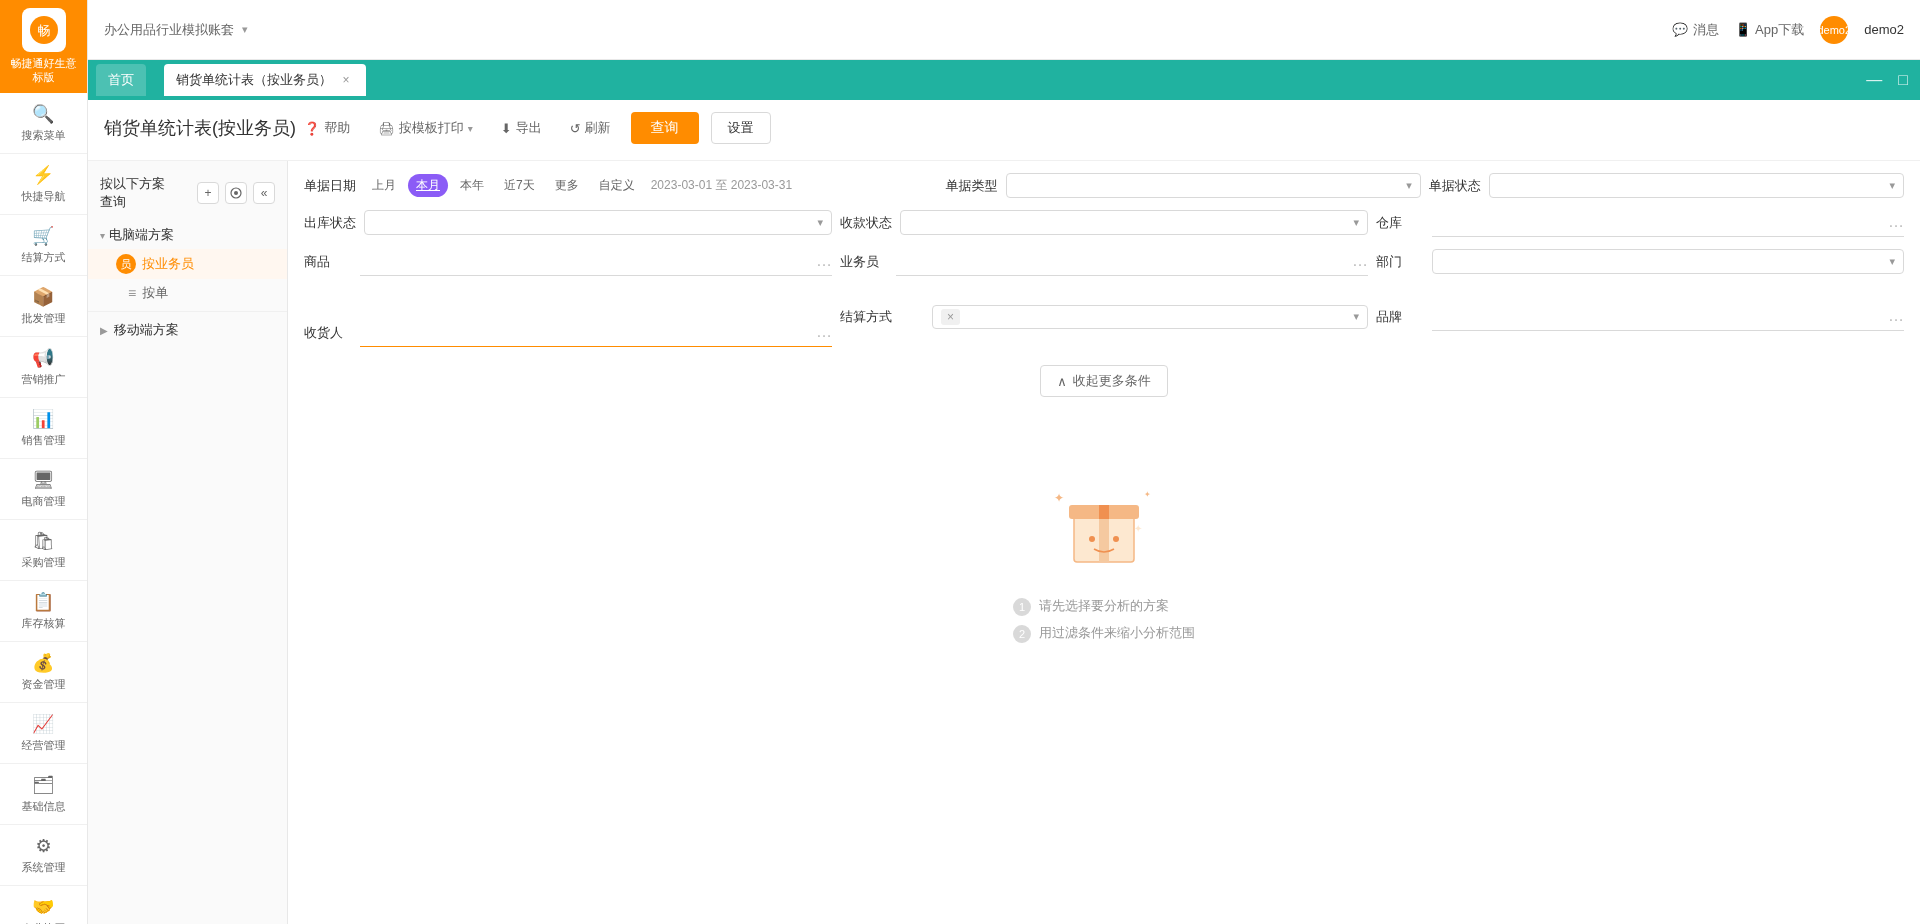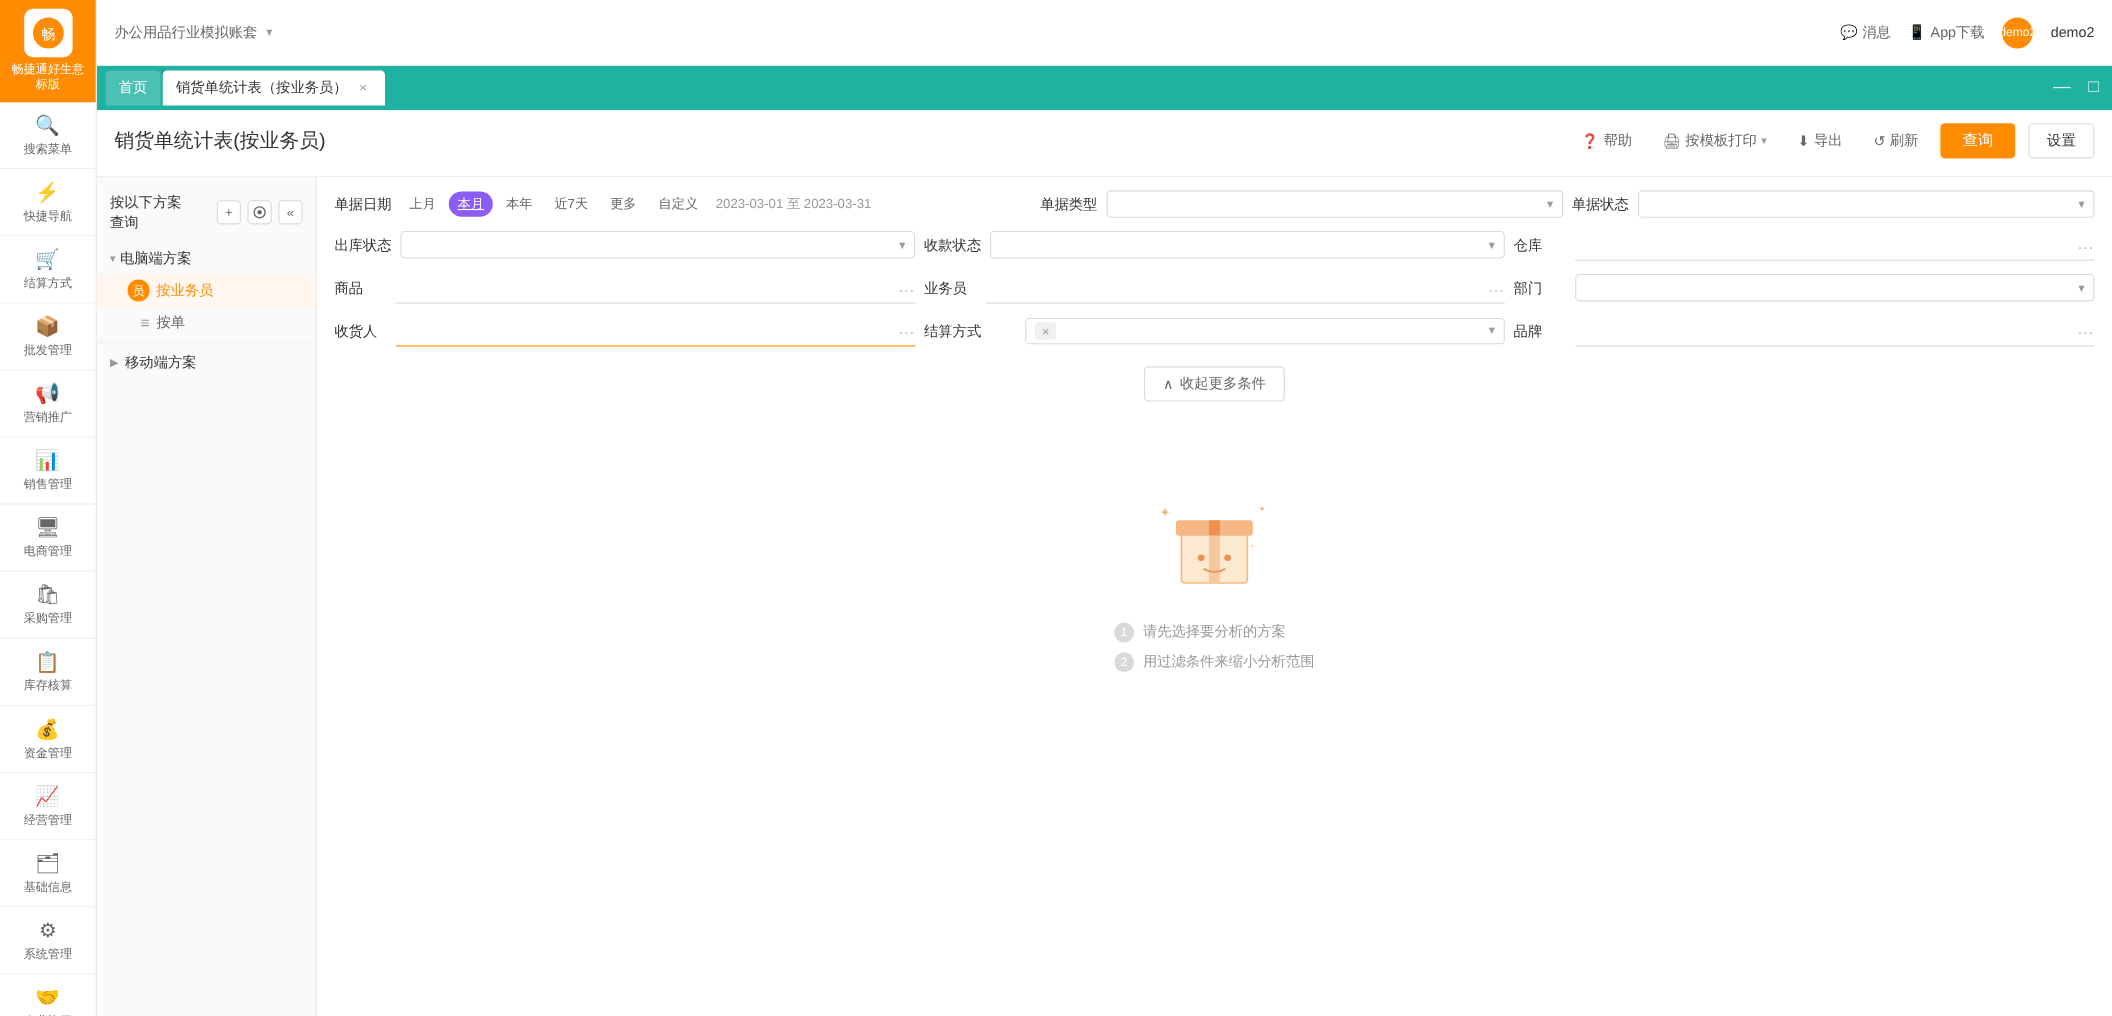--- a/index.html
+++ b/index.html
@@ -22,33 +22,33 @@
     
     .topbar { height: 60px; background: #fff; display: flex; align-items: center; justify-content: space-between; padding: 0 16px; border-bottom: 1px solid #e8e8e8; flex-shrink: 0; }
     .topbar-left { display: flex; align-items: center; gap: 8px; }
     .topbar-title { color: #666; font-size: 13px; }
     .topbar-dropdown { color: #999; font-size: 11px; cursor: pointer; }
     .topbar-right { display: flex; align-items: center; gap: 16px; }
     .topbar-btn { display: flex; align-items: center; gap: 4px; color: #666; font-size: 13px; cursor: pointer; }
     .user-avatar { width: 28px; height: 28px; border-radius: 50%; background: #ff8c00; display: flex; align-items: center; justify-content: center; color: #fff; font-size: 12px; overflow: hidden; cursor: pointer; }
 
     
-    .tabbar { height: 40px; background: #20b2a0; display: flex; align-items: center; padding: 0 8px; flex-shrink: 0; gap: 2px; }
+    .tabbar { height: 40px; background: #20b2a0; display: flex; align-items: center; padding: 0 8px; flex-shrink: 0; gap: 18px; }
     .tab { height: 32px; padding: 0 12px; display: flex; align-items: center; gap: 6px; border-radius: 4px 4px 0 0; cursor: pointer; font-size: 13px; }
     .tab.home { background: rgba(255,255,255,0.2); color: #fff; }
     .tab.active { background: #fff; color: #333; }
     .tab-close { width: 16px; height: 16px; display: flex; align-items: center; justify-content: center; border-radius: 50%; font-size: 12px; color: #999; cursor: pointer; }
     .tabbar-right { margin-left: auto; display: flex; align-items: center; gap: 8px; }
     .tab-action-btn { color: rgba(255,255,255,0.85); font-size: 16px; cursor: pointer; padding: 4px; }
 
     
     .page-content { flex: 1; background: #fff; overflow: hidden; display: flex; flex-direction: column; }
 
     
-    .page-header { padding: 12px 16px 16px; display: flex; align-items: center; justify-content: space-between; border-bottom: 1px solid #f0f0f0; }
+    .page-header { padding: 12px 16px 16px; display: flex; align-items: center; border-bottom: 1px solid #f0f0f0; }
     .page-title { font-size: 18px; font-weight: 500; color: #333; }
     .page-actions { display: flex; align-items: center; gap: 12px; }
     .page-action-btn { display: flex; align-items: center; gap: 4px; color: #666; font-size: 13px; cursor: pointer; padding: 4px 8px; }
 
     
     .body-layout { display: flex; flex: 1; overflow: hidden; }
 
     
     .left-panel { width: 200px; border-right: 1px solid #e8e8e8; padding: 8px 0; flex-shrink: 0; background: #fafafa; }
     .panel-header { padding: 6px 12px; display: flex; align-items: center; justify-content: space-between; gap: 28px; }
@@ -374,21 +374,21 @@
               <div class="filter-control">
                 <div class="select-field">
                   <span style="color:#bbb;"></span>
                   <span class="arrow">▾</span>
                 </div>
               </div>
             </div>
           </div>
 
           <div class="filter-row">
-            <div class="filter-item" style="flex:1.5;">
+            <div class="filter-item" style="flex:1.5;margin-top:32px;">
               <span class="filter-label">收货人</span>
               <div class="filter-control">
                 <div class="field-with-dots" style="border-bottom-color:#ff8c00;">
                   <span class="input-field-dots">…</span>
                 </div>
               </div>
             </div>
             <div class="filter-item" style="flex:1.5;gap:32px;">
               <span class="filter-label">结算方式</span>
               <div class="filter-control">

